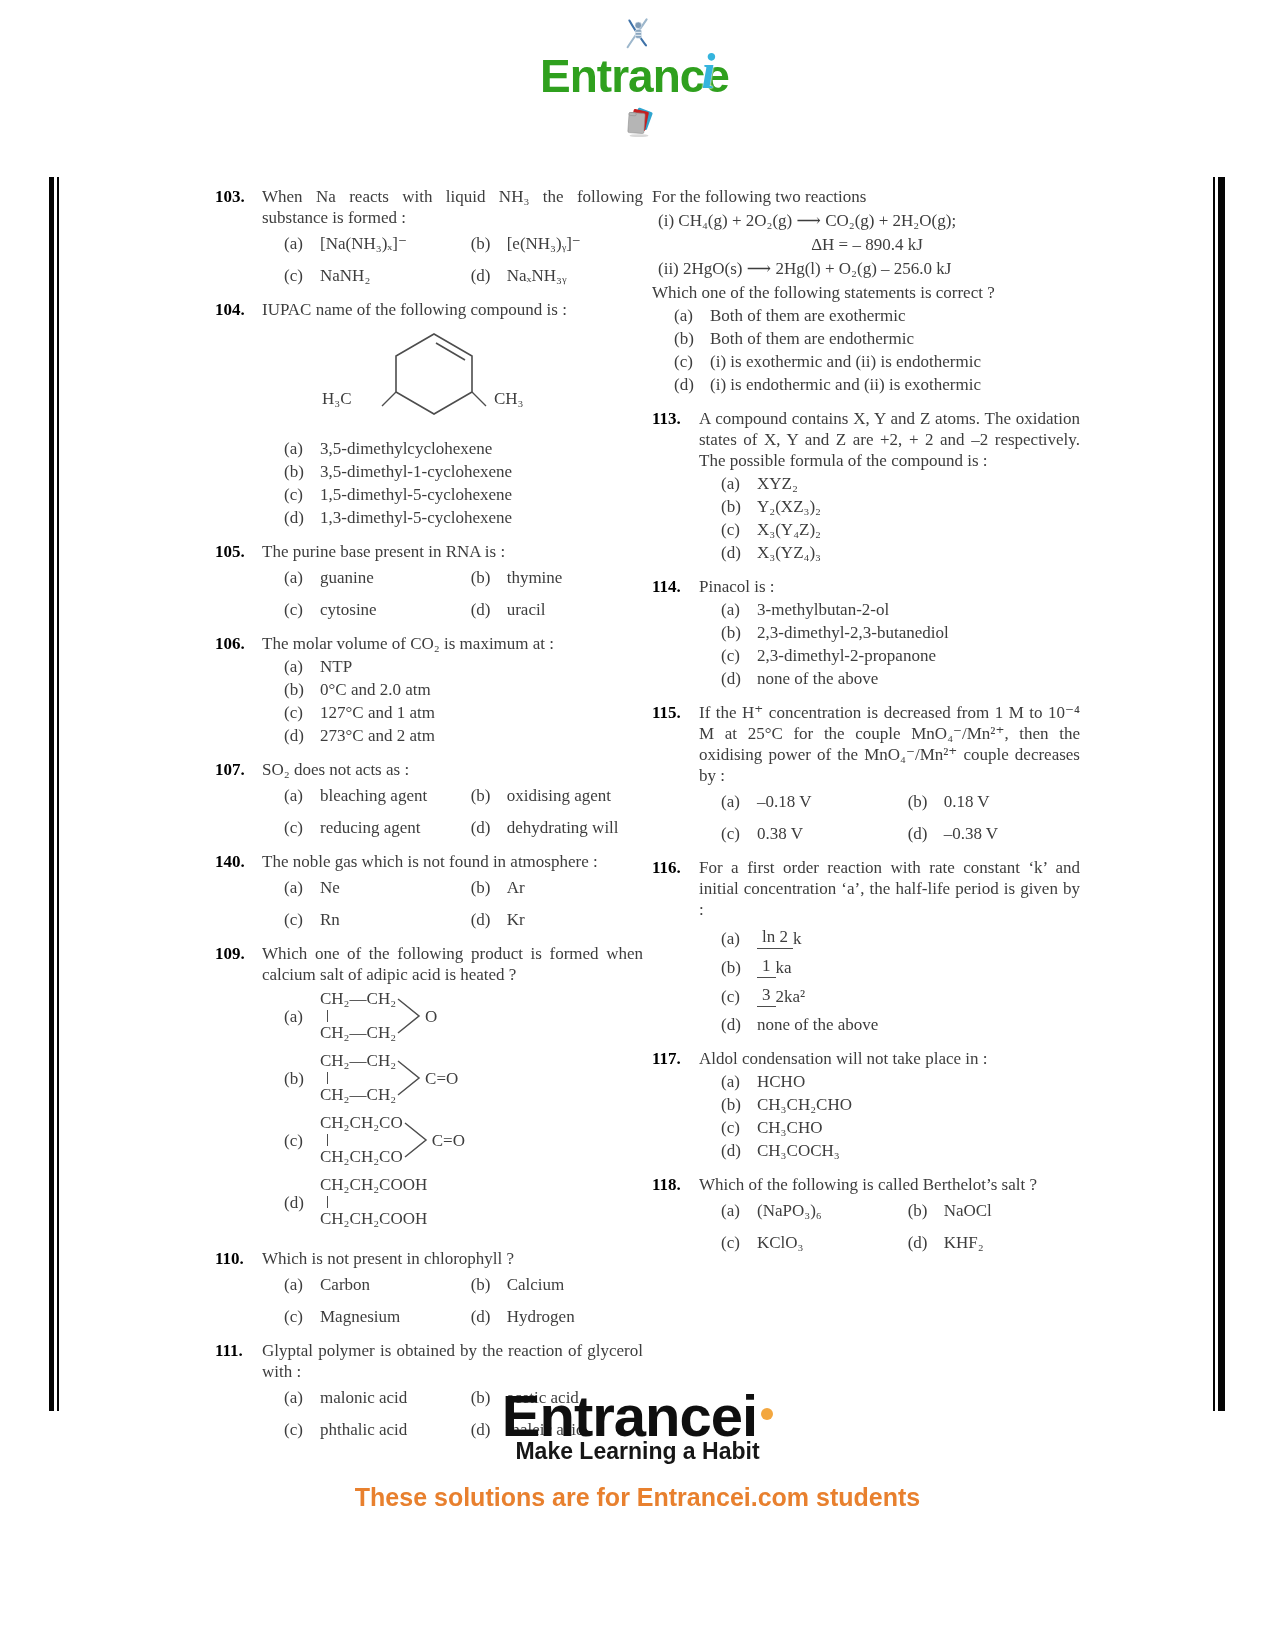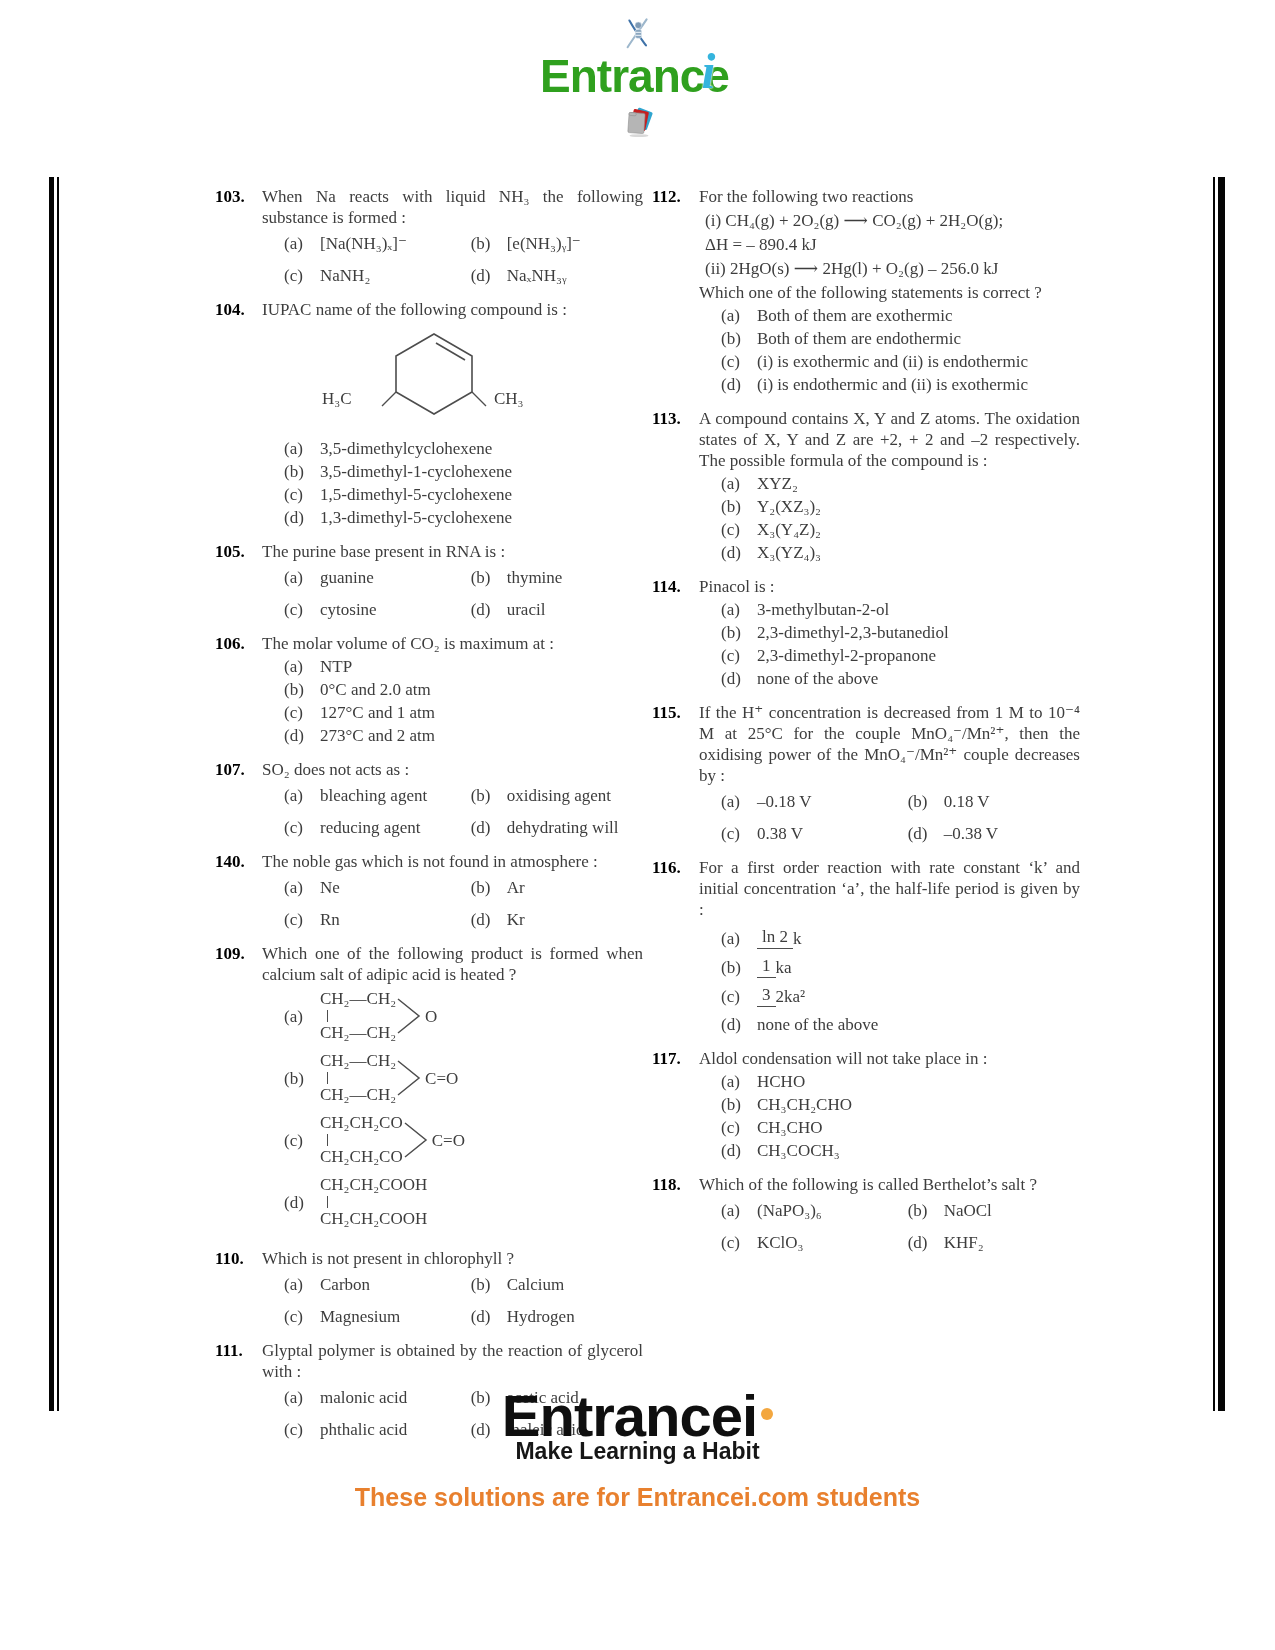--- a/index.html
+++ b/index.html
@@ -21,21 +21,21 @@
   .rule-right-thick{left:1218px;top:177px;width:7px;height:1234px;}
   
   .col{position:absolute;top:186px;width:428px;font-size:17px;line-height:21px;}
   .col-left{left:215px;}
   .col-right{left:652px;}
   .qblk{display:flex;margin-bottom:11px;}
   .qnum{flex:0 0 47px;font-weight:700;color:#000000;}
   .qbody{flex:1 1 auto;min-width:0;}
   .qtext{text-align:justify;margin-bottom:2px;}
   .eqline{margin:3px 0 3px 6px;}
-  .eqline.right{text-align:left;padding-right:4px;}
+  .eqline.right{text-align:center;padding-right:4px;}
   .opts{margin-left:22px;margin-top:2px;}
   .opts-2col{display:grid;grid-template-columns:52% 48%;row-gap:7px;margin-left:22px;margin-top:3px;}
   .opt-cell{display:flex;}
   .opt-row{margin:2px 0;display:flex;}
   .opt-label{flex:0 0 36px;}
   .opt-text{flex:1 1 auto;}
   
   .ringwrap{position:relative;width:270px;height:100px;margin:8px 0 10px 44px;}
   .ringlab{position:absolute;top:60px;}
   .ringlab.left{left:16px;}
@@ -396,21 +396,20 @@
                 <span class="opt-label">(d)</span>
                 <span class="opt-text">maleic acid</span>
               </div>
             </div>
           </div>
         </div>
       </div>
     </div>
   <div class="col col-right" id="col-right">
       <div class="qblk">
-        <div class="qnum">112.</div>
         <div class="qbody">
           <div class="qtext">For the following two reactions</div>
           <div class="eqline">(i) CH₄(g) + 2O₂(g) ⟶ CO₂(g) + 2H₂O(g);</div>
           <div class="eqline right">ΔH = – 890.4 kJ</div>
           <div class="eqline">(ii) 2HgO(s) ⟶ 2Hg(l) + O₂(g) – 256.0 kJ</div>
           <div class="qtext">Which one of the following statements is correct ?</div>
           <div class="opts">
             <div class="opt-row">
               <span class="opt-label">(a)</span>
               <span class="opt-text">Both of them are exothermic</span>

